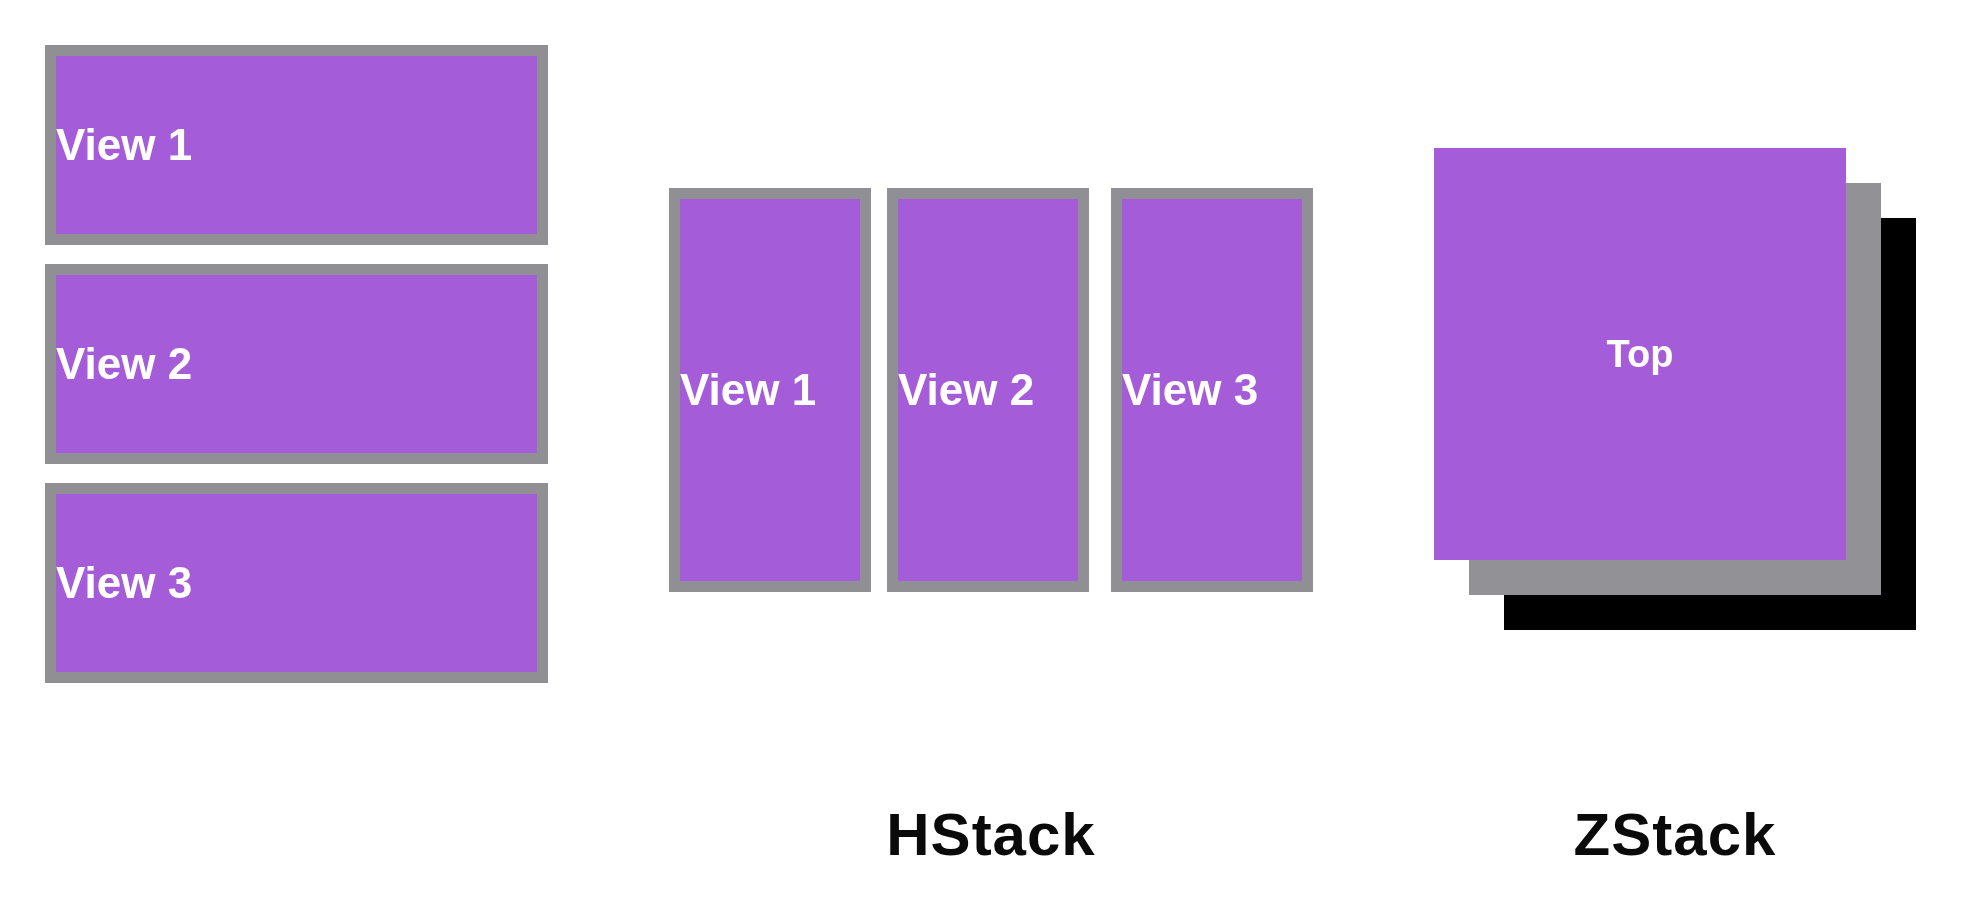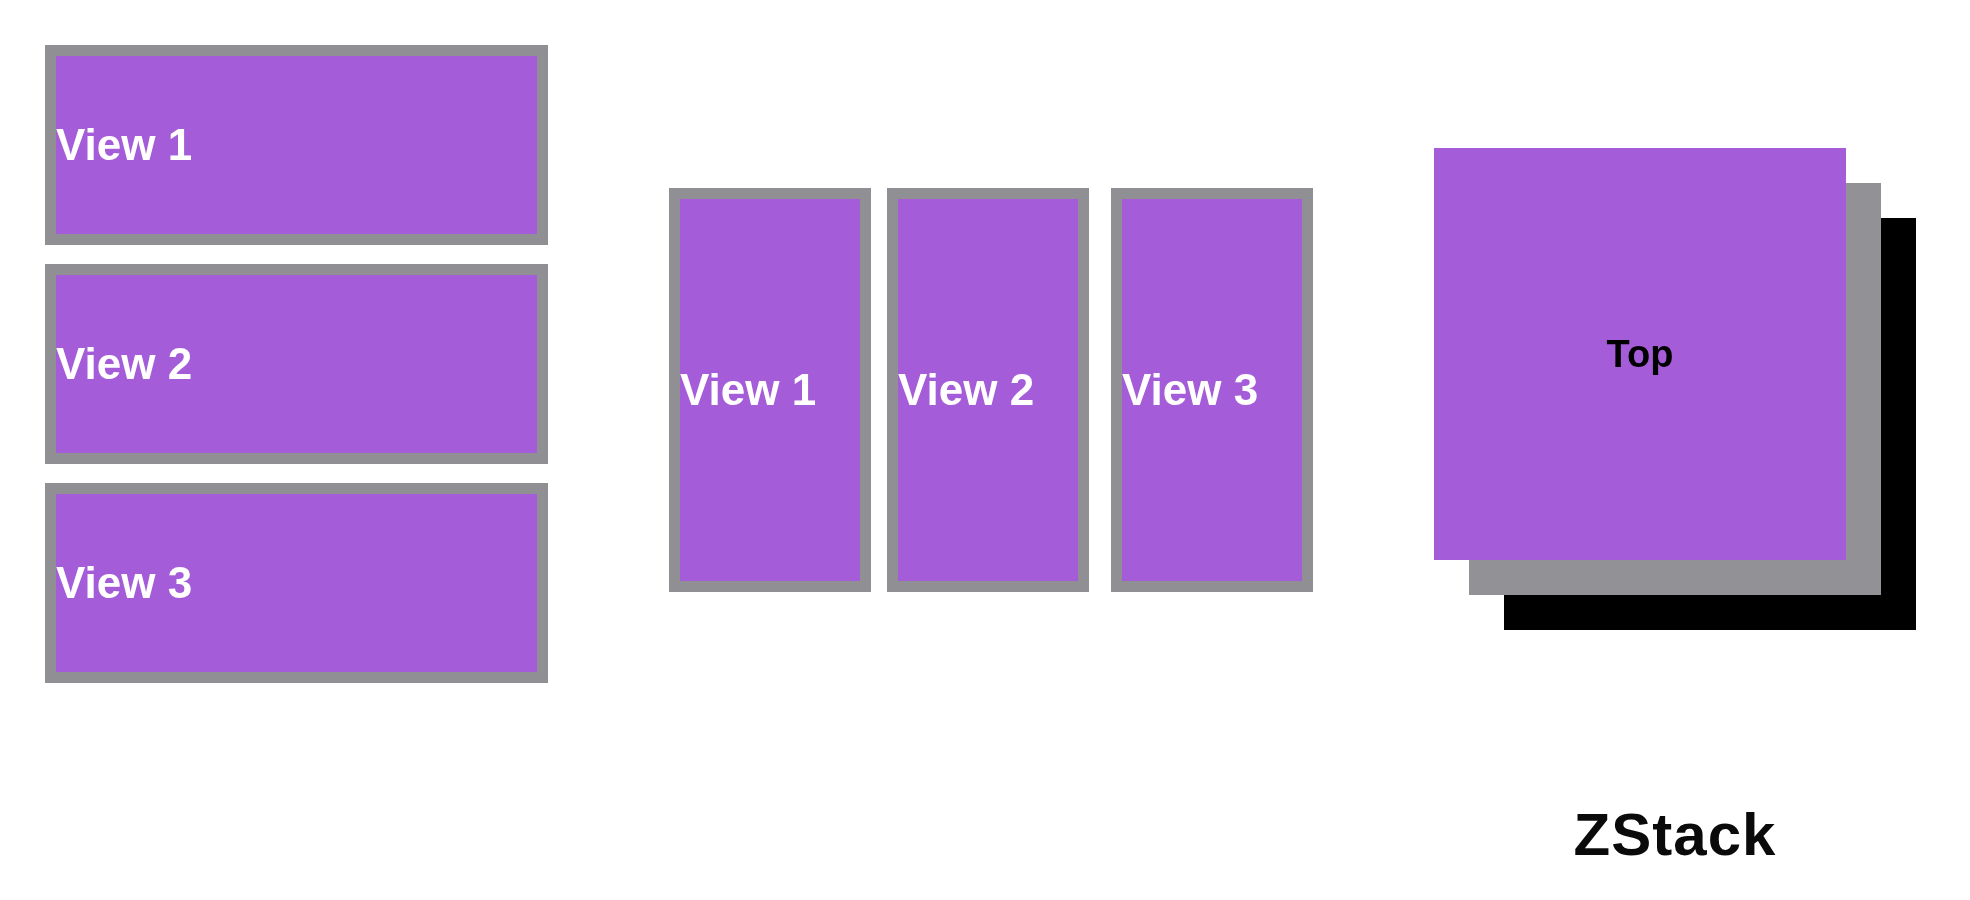--- a/index.html
+++ b/index.html
@@ -81,18 +81,19 @@
   <div class="viewbox hbox hbox-2" style="background-color: rgb(165, 92, 217); border-color: rgb(143, 143, 148);">
     <span class="view-label" style="color: rgb(255, 255, 255);">View 2</span>
   </div>
   <div class="viewbox hbox hbox-3" style="background-color: rgb(165, 92, 217); border-color: rgb(143, 143, 148);">
     <span class="view-label" style="color: rgb(255, 255, 255);">View 3</span>
   </div>
 
   <div class="zsq z-back" style="background-color: rgb(0, 0, 0);"></div>
   <div class="zsq z-mid" style="background-color: rgb(145, 145, 150);"></div>
   <div class="zsq z-top" style="background-color: rgb(165, 92, 217);">
-    <span class="ztop-label" style="color: #000000;">Top</span>
+    <span class="ztop-label" style="color: #ffffff;">Top</span>
   </div>
 
+  <div class="section-label label-hstack" style="color: rgb(10, 10, 10);">HStack</div>
   <div class="section-label label-zstack" style="color: rgb(10, 10, 10);">ZStack</div>
 
 </div>
 
 </body></html>

